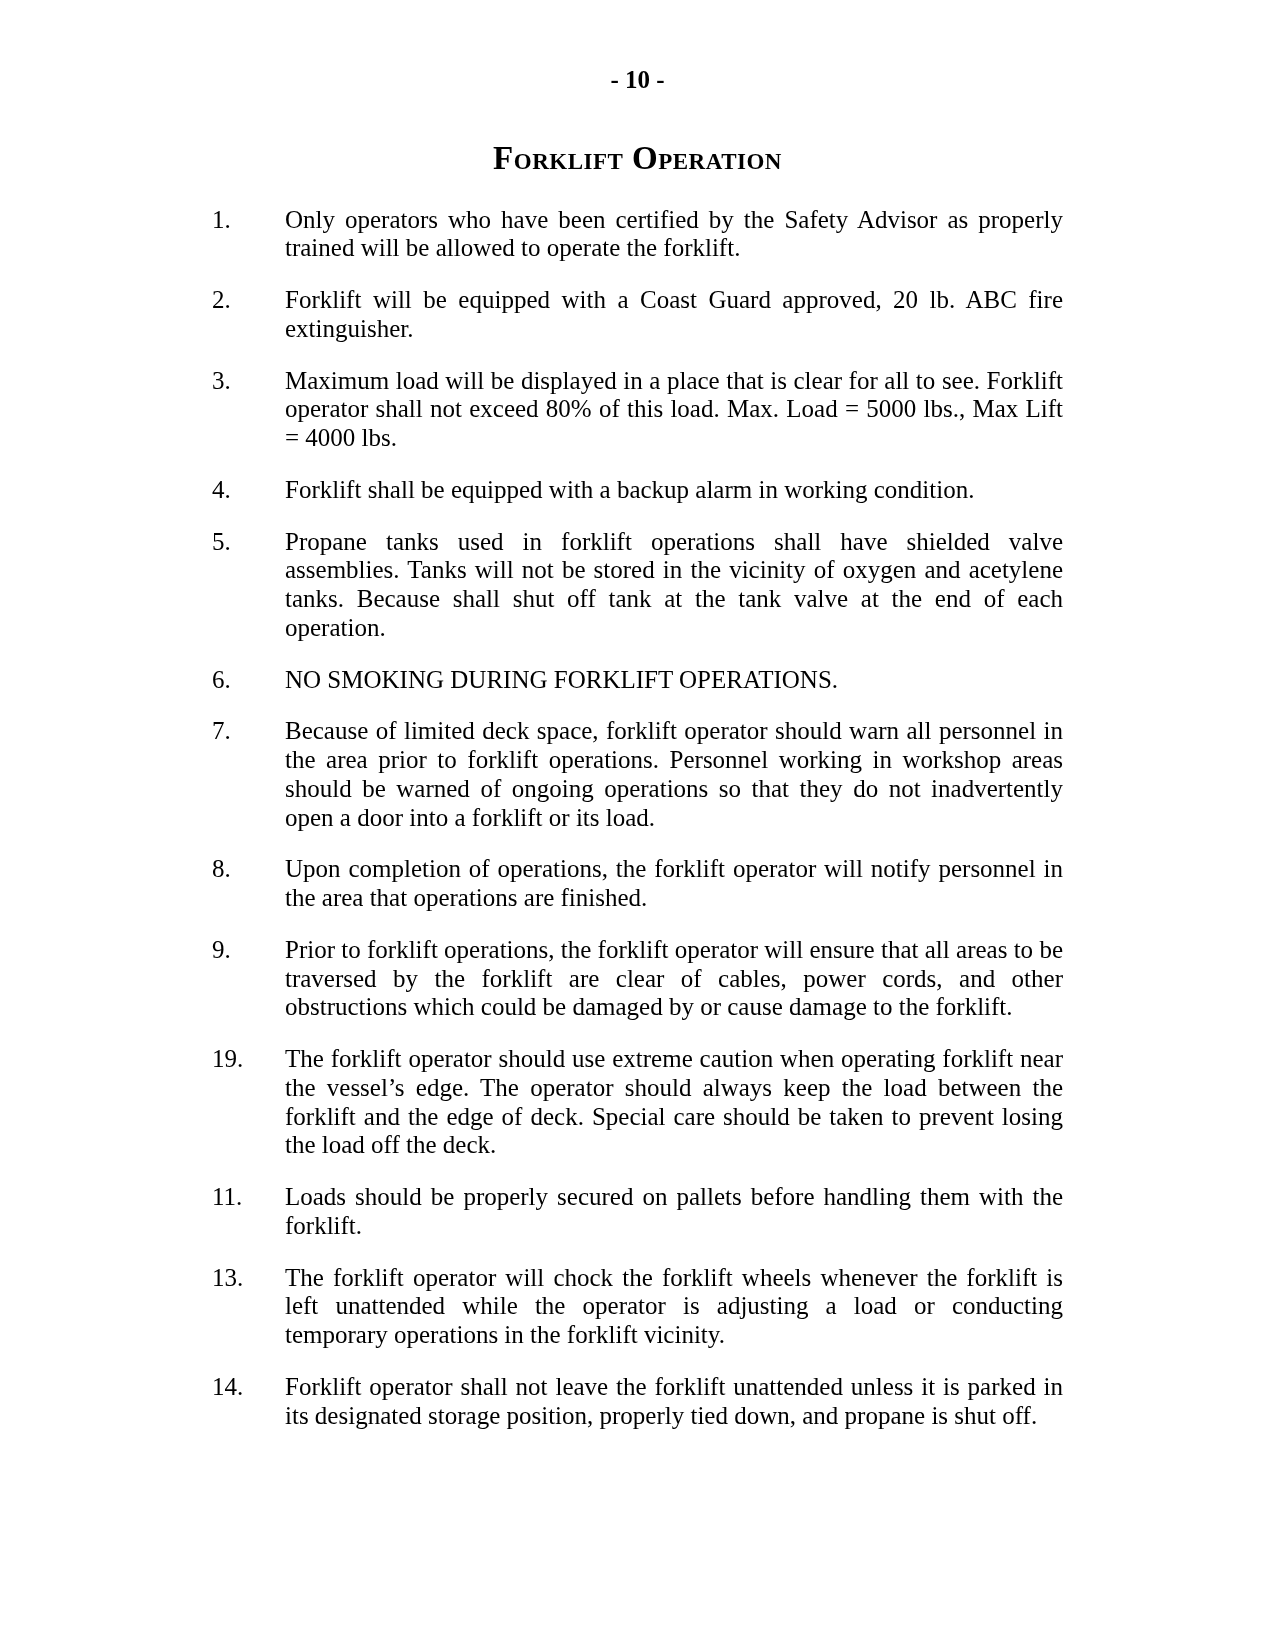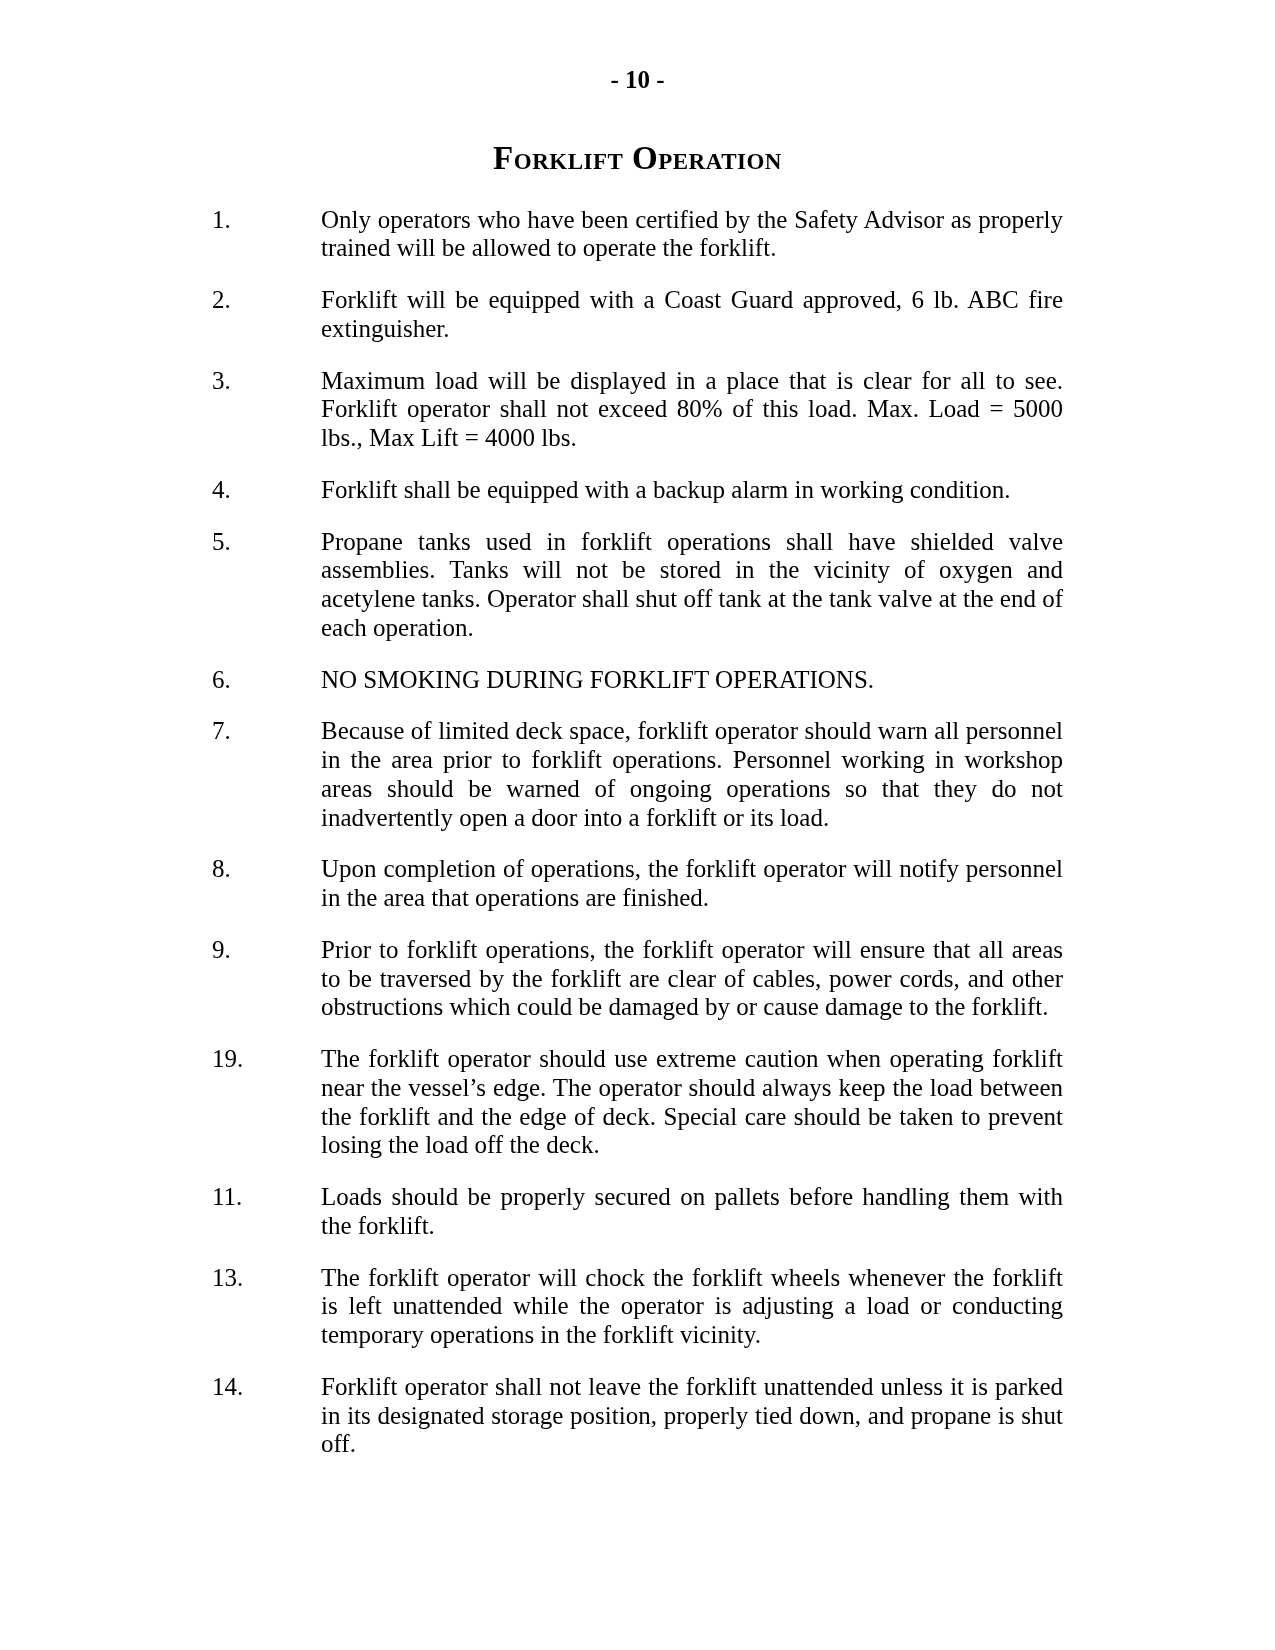--- a/index.html
+++ b/index.html
@@ -46,21 +46,20 @@
     display: flex;
     margin: 23px 0 0 0;
   }
   .item .num {
     flex: 0 0 73px;
     text-align: left;
   }
   .item .body {
     flex: 1 1 auto;
     text-align: justify;
-    margin-left: 36px;
   }
 </style>
 </head>
 <body>
 
 <div class="page">
 
   <div class="page-number">- 10 -</div>
 
   <div class="doc-title">Forklift Operation</div>
@@ -68,36 +67,36 @@
 
   <div class="list">
 
     <div class="item">
       <div class="num">1.</div>
       <div class="body">Only operators who have been certified by the Safety Advisor as properly trained will be allowed to operate the forklift.</div>
     </div>
 
     <div class="item">
       <div class="num">2.</div>
-      <div class="body">Forklift will be equipped with a Coast Guard approved, 6 lb. ABC fire extinguisher.</div>
+      <div class="body">Forklift will be equipped with a Coast Guard approved, 20 lb. ABC fire extinguisher.</div>
     </div>
 
     <div class="item">
       <div class="num">3.</div>
       <div class="body">Maximum load will be displayed in a place that is clear for all to see. Forklift operator shall not exceed 80% of this load. Max. Load = 5000 lbs., Max Lift = 4000 lbs.</div>
     </div>
 
     <div class="item">
       <div class="num">4.</div>
       <div class="body">Forklift shall be equipped with a backup alarm in working condition.</div>
     </div>
 
     <div class="item">
       <div class="num">5.</div>
-      <div class="body">Propane tanks used in forklift operations shall have shielded valve assemblies. Tanks will not be stored in the vicinity of oxygen and acetylene tanks. Operator shall shut off tank at the tank valve at the end of each operation.</div>
+      <div class="body">Propane tanks used in forklift operations shall have shielded valve assemblies. Tanks will not be stored in the vicinity of oxygen and acetylene tanks. Because shall shut off tank at the tank valve at the end of each operation.</div>
     </div>
 
     <div class="item">
       <div class="num">6.</div>
       <div class="body">NO SMOKING DURING FORKLIFT OPERATIONS.</div>
     </div>
 
     <div class="item">
       <div class="num">7.</div>
       <div class="body">Because of limited deck space, forklift operator should warn all personnel in the area prior to forklift operations. Personnel working in workshop areas should be warned of ongoing operations so that they do not inadvertently open a door into a forklift or its load.</div>

